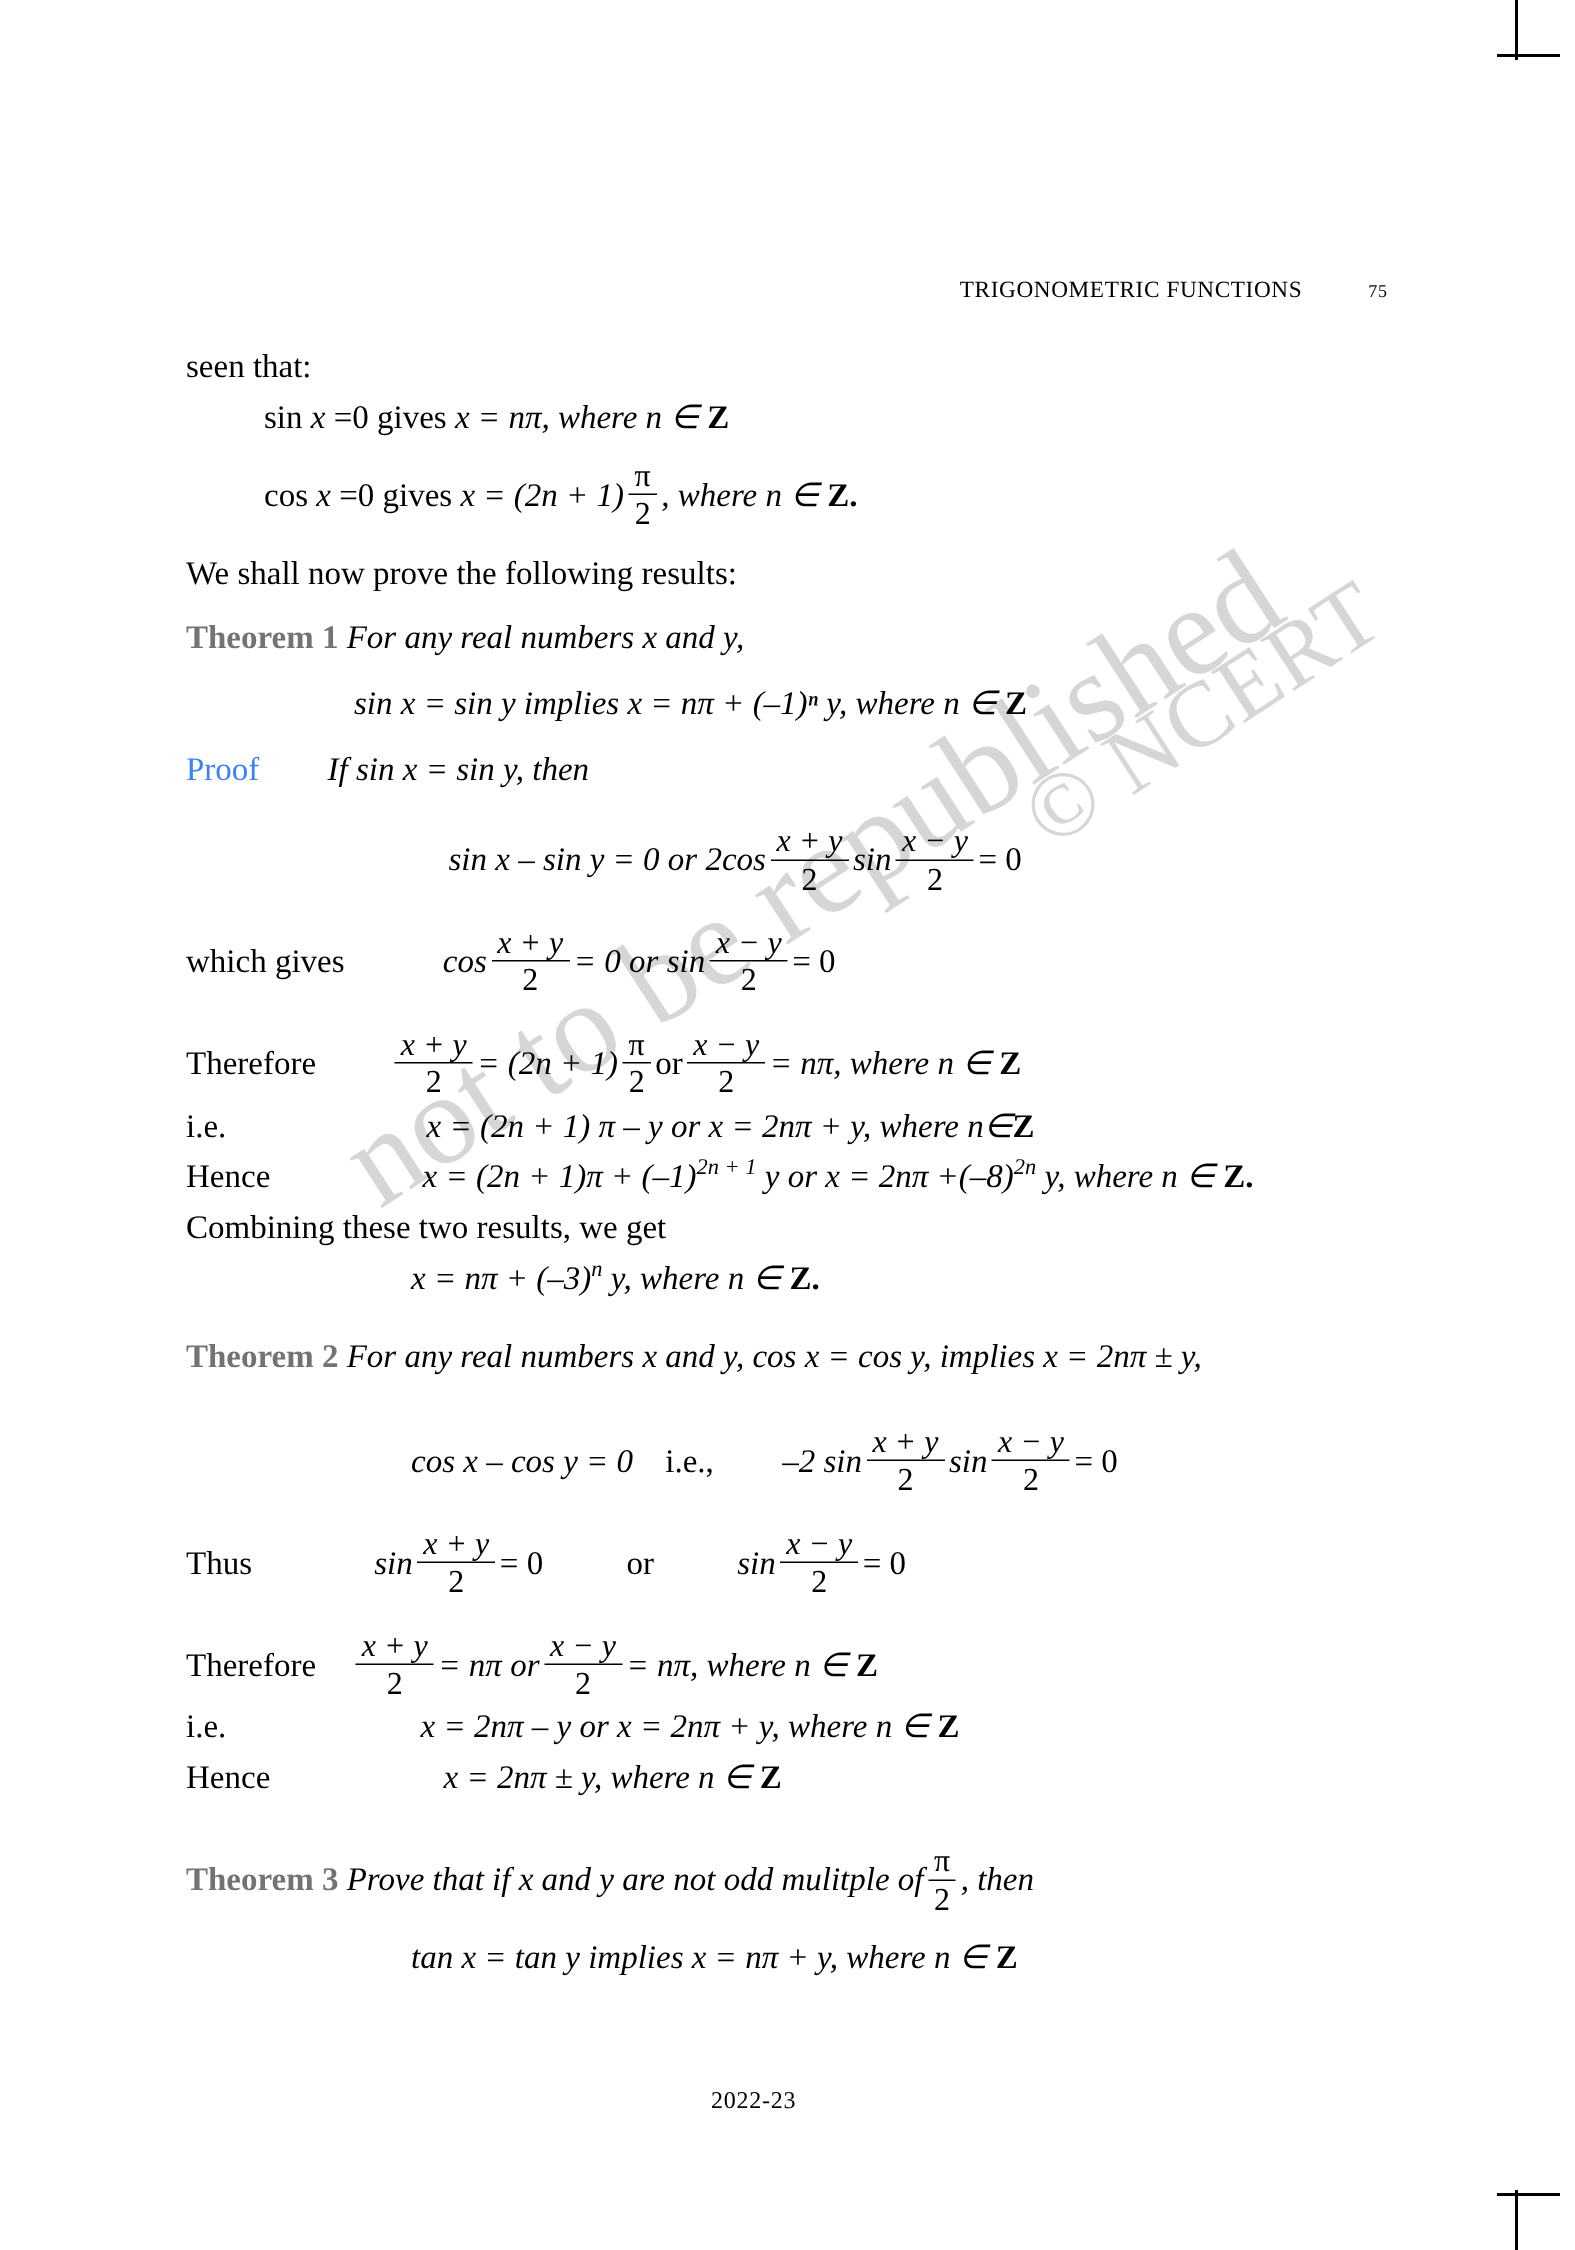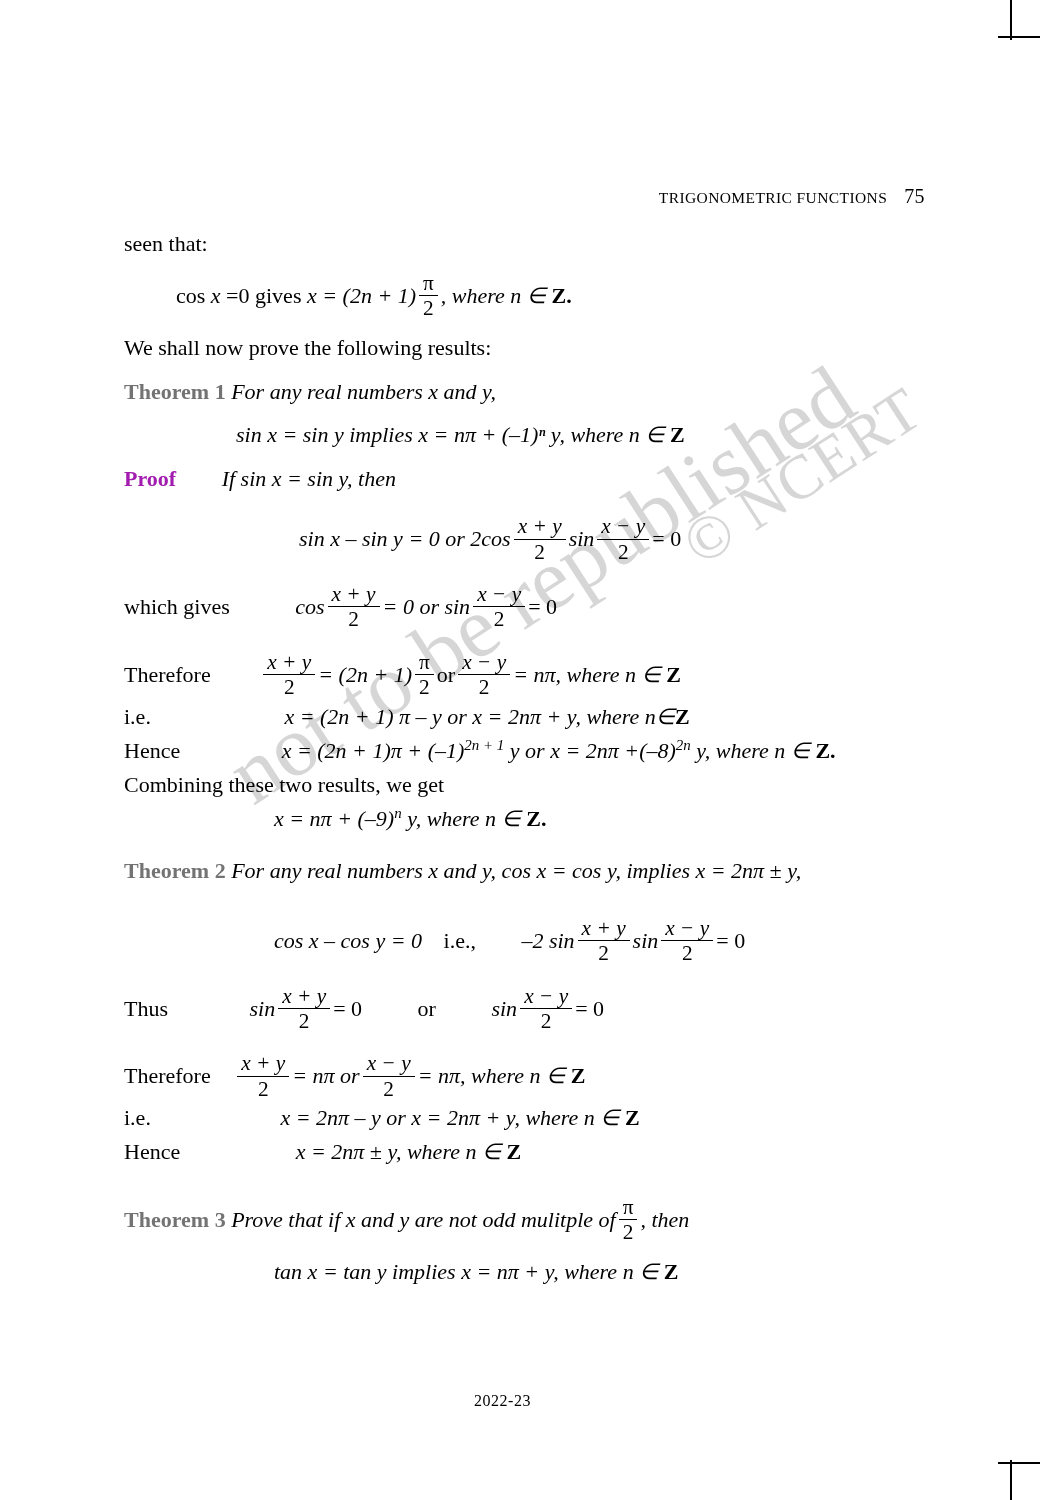--- a/index.html
+++ b/index.html
@@ -30,41 +30,41 @@
   .header {
     position: absolute;
     left: 0;
     top: 185px;
     width: 925px;
     text-align: right;
     font-size: 15.5px;
     letter-spacing: 0.4px;
   }
   .header .hdr-title { font-variant: normal; }
-  .header .hdr-page { margin-left: 17px; font-size: 20px; }
+  .header .hdr-page { margin-left: 44px; font-size: 12px; }
 
   .content {
     position: absolute;
     left: 124px;
     top: 228px;
     width: 775px;
     font-size: 22px;
     line-height: 1.45;
   }
 
   .blk { margin: 0 0 2px 0; }
 
   .theorem-label {
     color: #737373;
     font-weight: bold;
     font-family: Liberation Serif, serif;
   }
   .proof-label {
-    color: #a21caf;
-    font-weight: bold;
+    color: #3b82f6;
+    font-weight: normal;
   }
 
   i, .it { font-style: italic; }
   .bbz { font-weight: bold; font-family: "Liberation Serif", serif; }
 
   .ind1 { padding-left: 52px; }
   .ind2 { padding-left: 112px; }
   .ind3 { padding-left: 150px; }
   .ind4 { padding-left: 175px; }
 
@@ -155,20 +155,26 @@
   </div>
 
   <div class="header">
     <span class="hdr-title">TRIGONOMETRIC FUNCTIONS</span><span class="hdr-page">75</span>
   </div>
 
   <div class="content">
 
     <div class="blk">seen that:</div>
 
+    <div class="blk ind1">
+      <span>sin</span><span class="it">&nbsp;</span><i>x</i>
+      <span>=0 gives</span>
+      <i>x = nπ, where n ∈</i>
+      <span class="bbz">Z</span>
+    </div>
 
     <div class="spacer-sm"></div>
 
     <div class="blk ind1">
       <span>cos</span><span>&nbsp;</span><i>x</i>
       <span>=0 gives</span>
       <i>x = (2n + 1)</i><span class="frac"><span class="num">π</span><span class="den">2</span></span><i>, where n ∈</i>
       <span class="bbz">Z.</span>
     </div>
 
@@ -225,21 +231,21 @@
 
     <div class="blk">
       <span>Hence</span>
       <span style="display:inline-block; width:96px;"></span><i>x = (2n + 1)π + (–1)</i><sup class="it">2n + 1</sup><i> y or x = 2nπ +(–8)</i><sup class="it">2n</sup><i> y, where n ∈</i>
       <span class="bbz">Z.</span>
     </div>
 
     <div class="blk">Combining these two results, we get</div>
 
     <div class="blk ind3">
-      <i>x = nπ + (–9)</i><sup class="it">n</sup><i> y, where n ∈</i>
+      <i>x = nπ + (–3)</i><sup class="it">n</sup><i> y, where n ∈</i>
       <span class="bbz">Z.</span>
     </div>
 
     <div class="spacer-md"></div>
 
     <div class="blk">
       <span class="theorem-label">Theorem  2</span>
       <span class="it">For  any  real  numbers  x  and  y,  cos  x = cos  y,  implies  x = 2nπ ± y,</span>
     </div>
 

